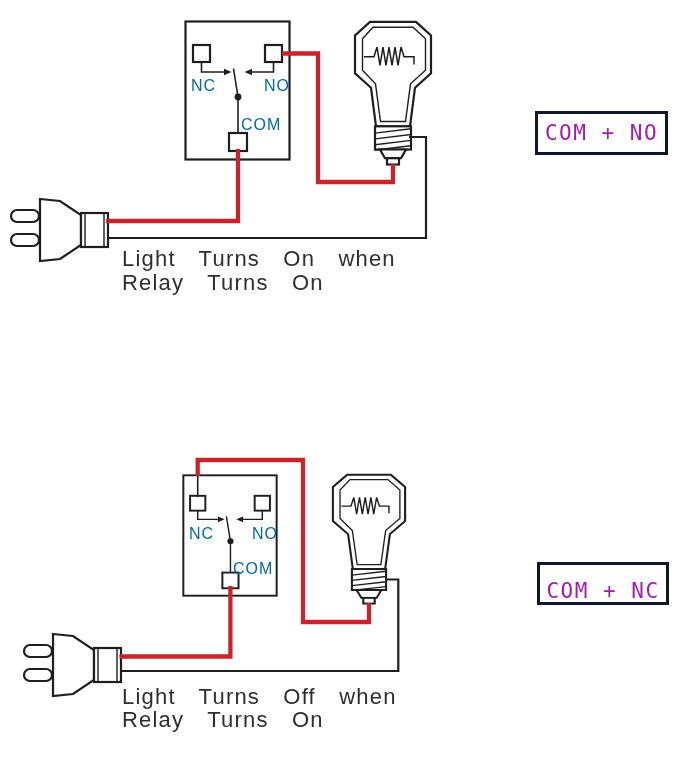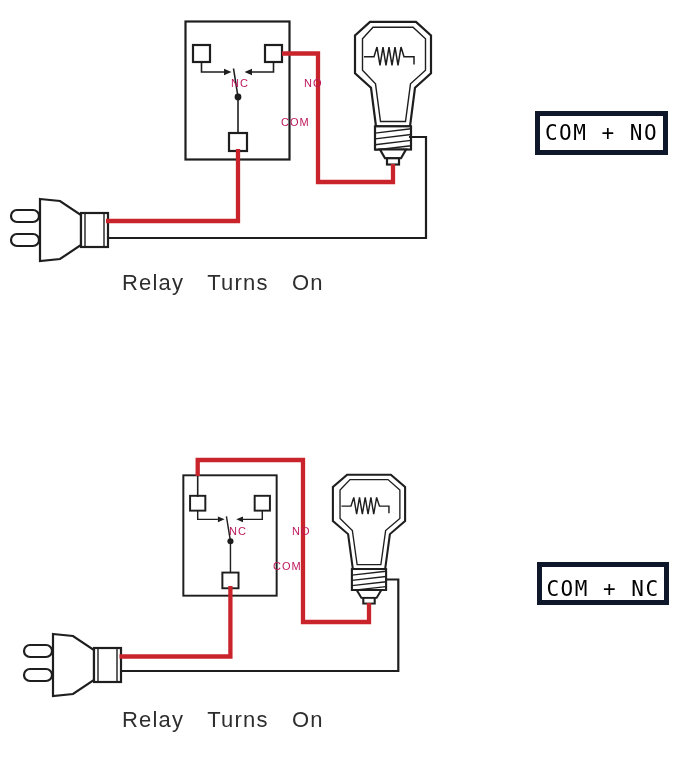--- a/index.html
+++ b/index.html
@@ -2,32 +2,32 @@
 <html><head>
 <meta charset="utf-8">
 <style>
   html,body{margin:0;padding:0;background:#ffffff;}
   .canvas{
     position:relative;width:700px;height:759px;background:#ffffff;
     font-family:"Liberation Sans",sans-serif;overflow:hidden;
   }
   .svg-art{position:absolute;left:0;top:0;}
   .relay-label{
-    position:absolute;font-size:11px;color:#be185d;
-    letter-spacing:1px;white-space:nowrap;line-height:1;margin-left:40px;
+    position:absolute;font-size:16px;color:#0369a1;
+    letter-spacing:1px;white-space:nowrap;line-height:1;
   }
   .caption{
     position:absolute;font-size:22px;color:#2e2e2e;letter-spacing:1.2px;
     word-spacing:16px;white-space:nowrap;line-height:1.1;
   }
   .badge{
-    position:absolute;box-sizing:border-box;border:5px solid #0f172a;background:#fff;
+    position:absolute;box-sizing:border-box;border:3px solid #0f172a;background:#fff;
     display:flex;align-items:center;justify-content:center;
     font-family:"DejaVu Sans Mono",monospace;font-size:21px;letter-spacing:1.5px;
-    color:#000000;white-space:pre;line-height:1;
+    color:#a21caf;white-space:pre;line-height:1;
   }
   .badge-top{left:535px;top:111px;width:133px;height:44px;}
   .badge-bottom{left:537px;top:562px;width:132px;height:43px;align-items:flex-end;}
 </style>
 </head>
 <body>
 
 <div class="canvas">
 
   <svg class="svg-art" width="700" height="759" viewBox="0 0 700 759">
@@ -82,29 +82,31 @@
     <path d="M120,671 H398.3 V579.5 H385" stroke="#1e1e1e" stroke-width="2.2" fill="none"></path>
     <line x1="197.7" y1="475" x2="197.7" y2="497" stroke="#1e1e1e" stroke-width="1.6"></line>
     <path d="M197.7,476 V460 H303 V622 H369 V603" stroke="#c9242b" stroke-width="4.3" fill="none"></path>
     <path d="M230.4,586 V656.5 H119.5" stroke="#c9242b" stroke-width="4.3" fill="none"></path>
   </svg>
 
   <div class="relay-label" style="left:191px;top:78px;">NC</div>
   <div class="relay-label" style="left:264px;top:78px;">NO</div>
   <div class="relay-label" style="left:241px;top:117px;">COM</div>
 
+  <div class="caption" style="left:122px;top:247px;">Light Turns On when</div>
   <div class="caption" style="left:122px;top:271px;">Relay Turns On</div>
 
   <div class="badge badge-top">
     <span>COM + NO</span>
   </div>
 
   <div class="relay-label" style="left:189px;top:526px;">NC</div>
   <div class="relay-label" style="left:252px;top:526px;">NO</div>
   <div class="relay-label" style="left:233px;top:561px;">COM</div>
 
+  <div class="caption" style="left:122px;top:685px;">Light Turns Off when</div>
   <div class="caption" style="left:122px;top:708px;">Relay Turns On</div>
 
   <div class="badge badge-bottom">
     <span>COM + NC</span>
   </div>
 
 </div>
 
 </body></html>

